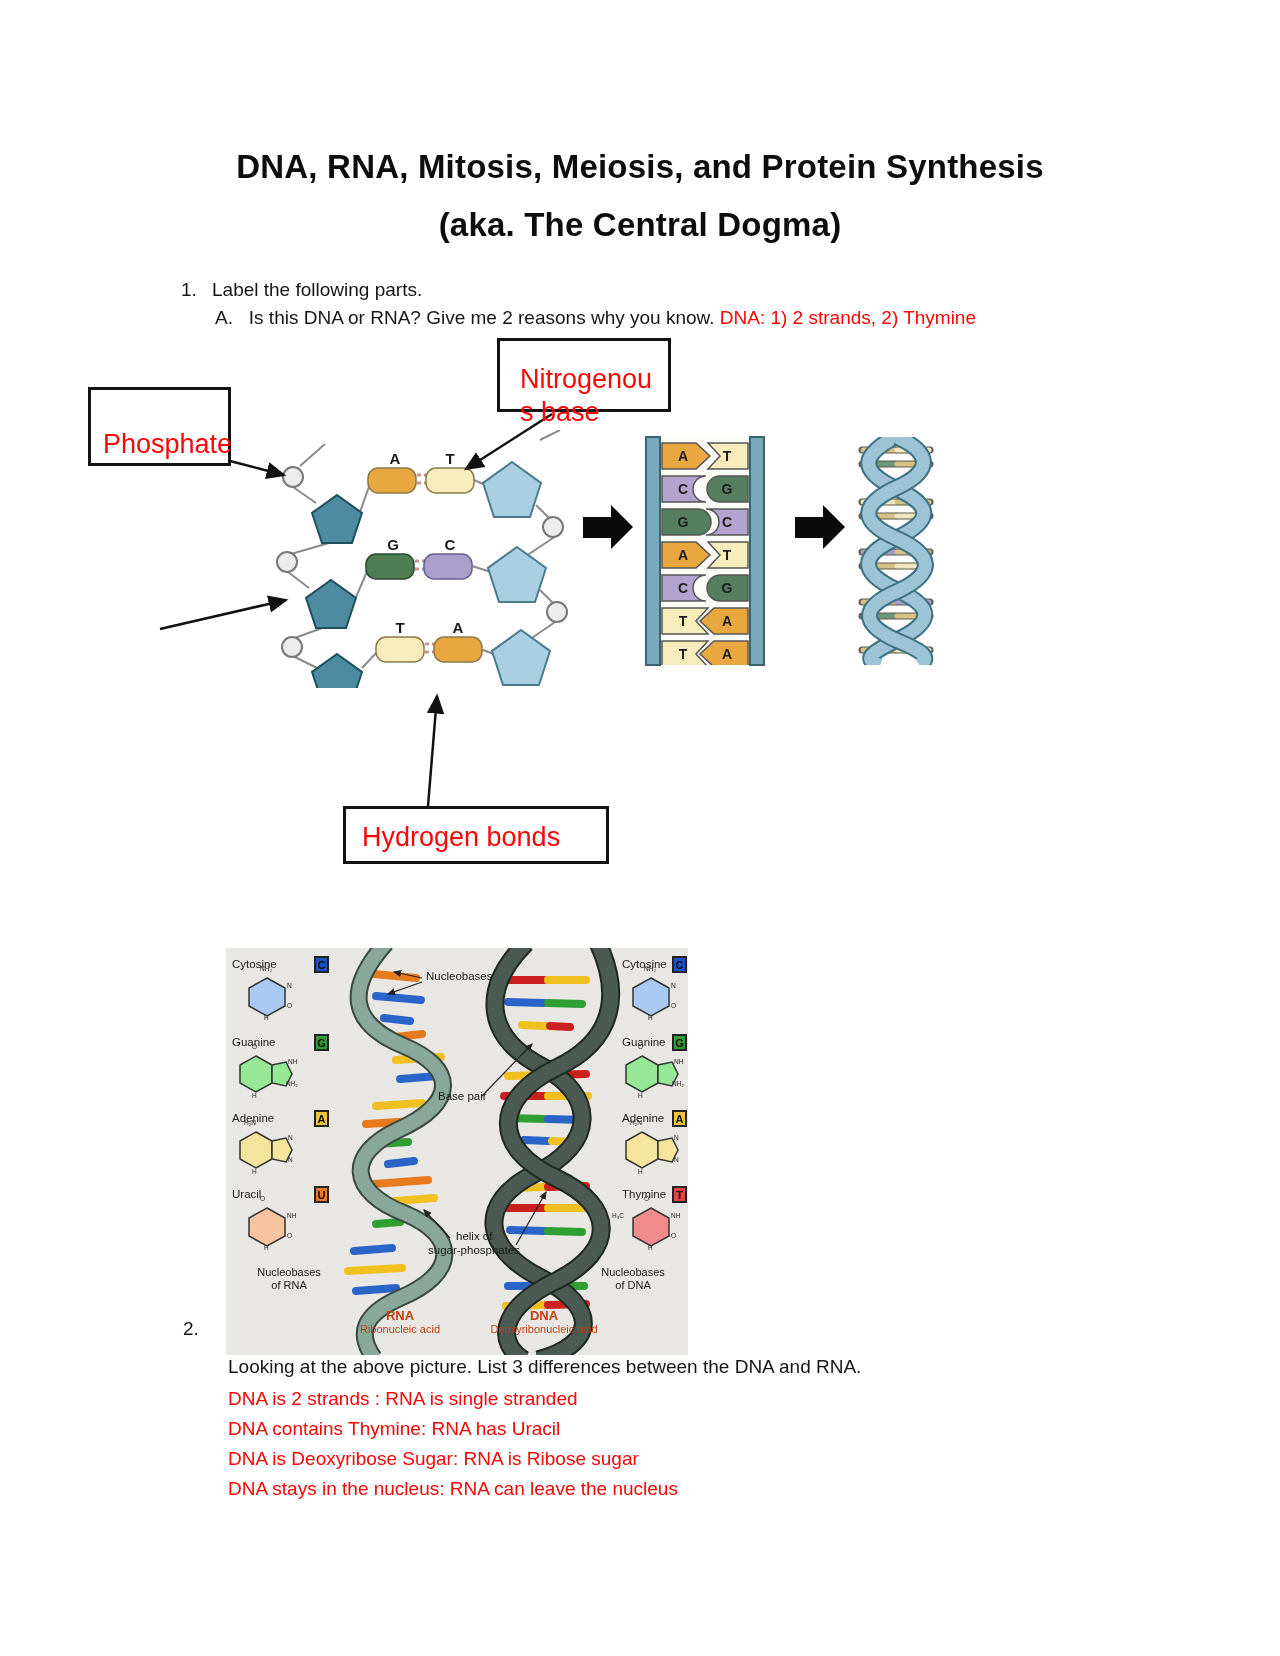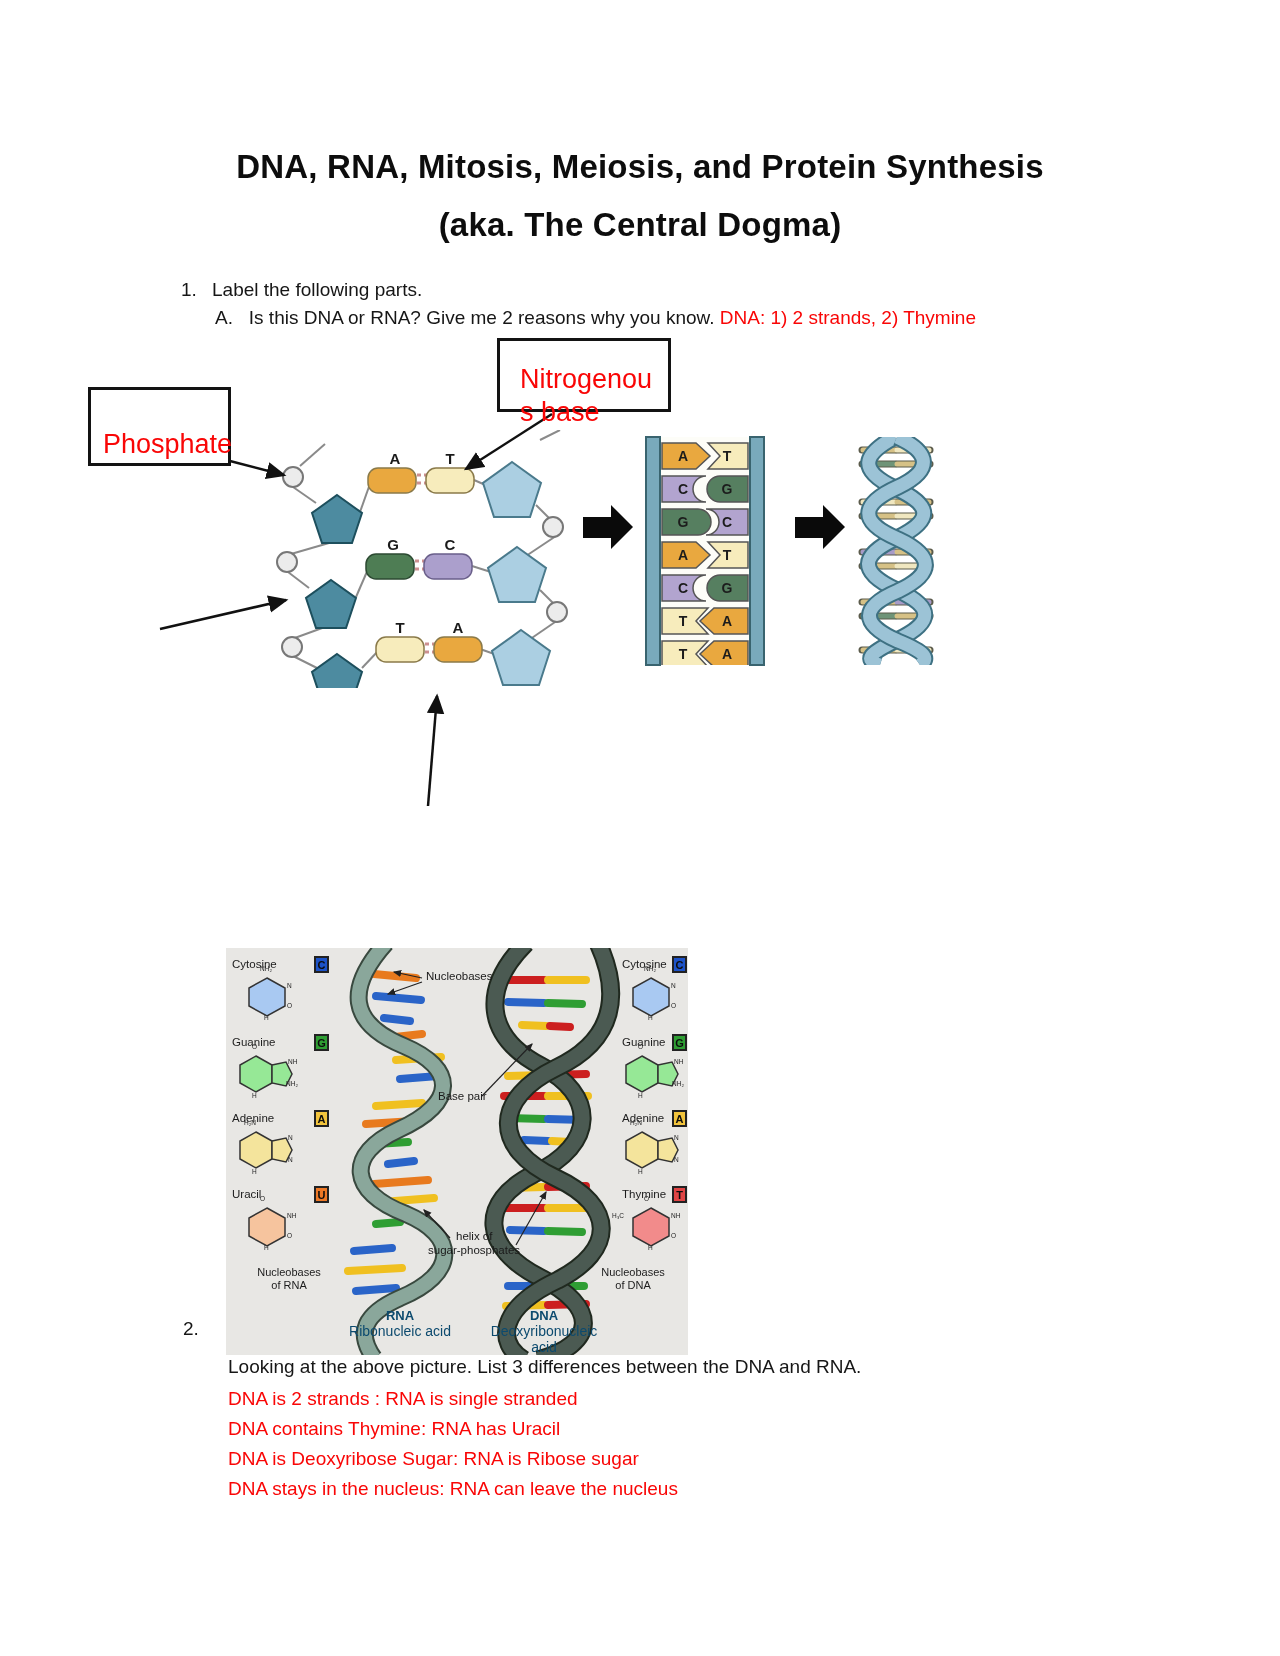--- a/index.html
+++ b/index.html
@@ -13,23 +13,23 @@
   .svglayer{position:absolute;left:0;top:0;}
   
   .fig2{position:absolute;left:226px;top:948px;width:462px;height:407px;background:#e8e7e4;overflow:hidden;}
   .fig2 .t{position:absolute;font-size:11px;color:#1c1c1c;white-space:nowrap;text-align:center;}
   .fig2 .name{font-size:11.5px;}
   .badge{position:absolute;width:15px;height:17px;border:2px solid #222;font-size:11px;font-weight:bold;
          display:flex;align-items:center;justify-content:center;color:#0c0c0c;box-sizing:border-box;}
   .molwrap{position:absolute;width:58px;height:52px;}
   .chem{position:absolute;font-size:6.5px;color:#222;white-space:nowrap;}
   .foot{position:absolute;width:110px;text-align:center;font-size:11px;line-height:13px;color:#1c1c1c;}
-  .cap{position:absolute;width:120px;text-align:center;color:#0c4a6e;}
+  .cap{position:absolute;width:120px;text-align:center;color:#c2410c;}
   .cap .c1{font-size:13px;font-weight:bold;}
-  .cap .c2{font-size:14px;}
+  .cap .c2{font-size:11px;}
   .ann{position:absolute;font-size:11.5px;color:#1a1a1a;white-space:nowrap;}
 </style>
 </head>
 <body>
 
 <div class="page">
 
   <svg class="svglayer" width="1280" height="900" viewBox="0 0 1280 900">
     <defs>
       <marker id="ah" markerWidth="10" markerHeight="10" refX="7" refY="3.5" orient="auto">
@@ -227,20 +227,23 @@
     <span class="red">DNA: 1) 2 strands, 2) Thymine</span>
   </div>
 
   <div class="callout" style="left:88px;top:387px;width:137px;height:73px;">
     <span class="lbl" style="left:12px;top:38px;">Phosphate</span>
   </div>
   <div class="callout" style="left:497px;top:338px;width:168px;height:68px;">
     <span class="lbl" style="left:20px;top:22px;">Nitrogenou</span>
     <span class="lbl" style="left:20px;top:55px;">s base</span>
   </div>
+  <div class="callout" style="left:343px;top:806px;width:260px;height:52px;">
+    <span class="lbl" style="left:16px;top:12px;">Hydrogen bonds</span>
+  </div>
 
   <div class="fig2">
     <svg class="svglayer" width="462" height="407" viewBox="0 0 462 407">
       <defs>
         <marker id="ah2" markerWidth="8" markerHeight="8" refX="6" refY="3" orient="auto">
           <path d="M0,0 L7,3 L0,6 Z" fill="#222"></path>
         </marker>
       </defs>
 
       <g stroke-width="8" stroke-linecap="round">

